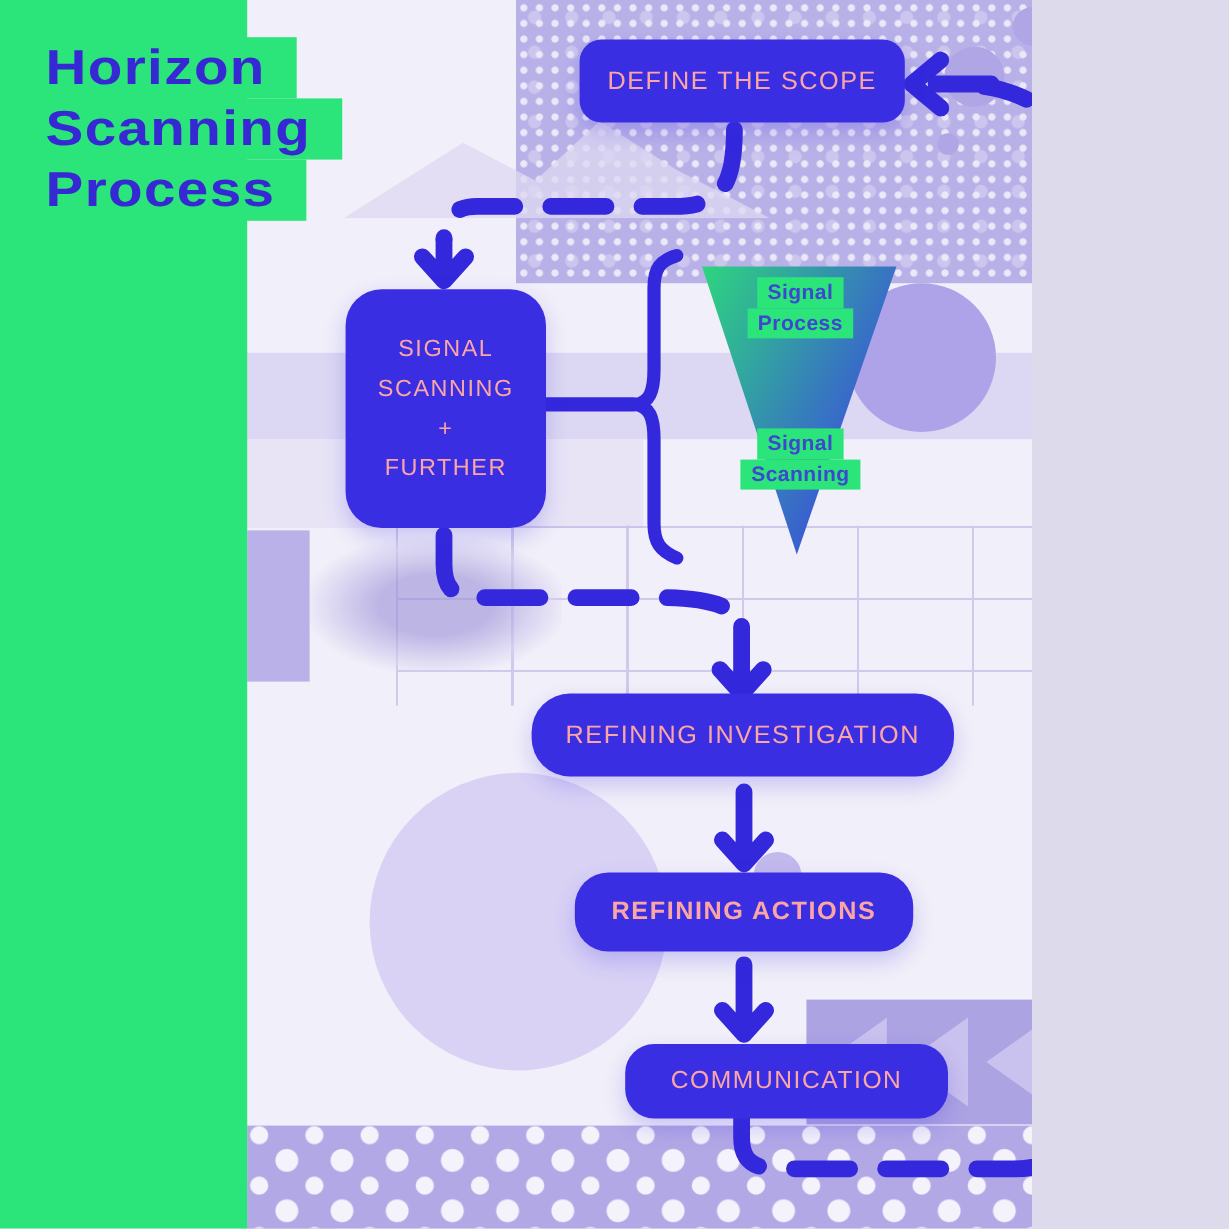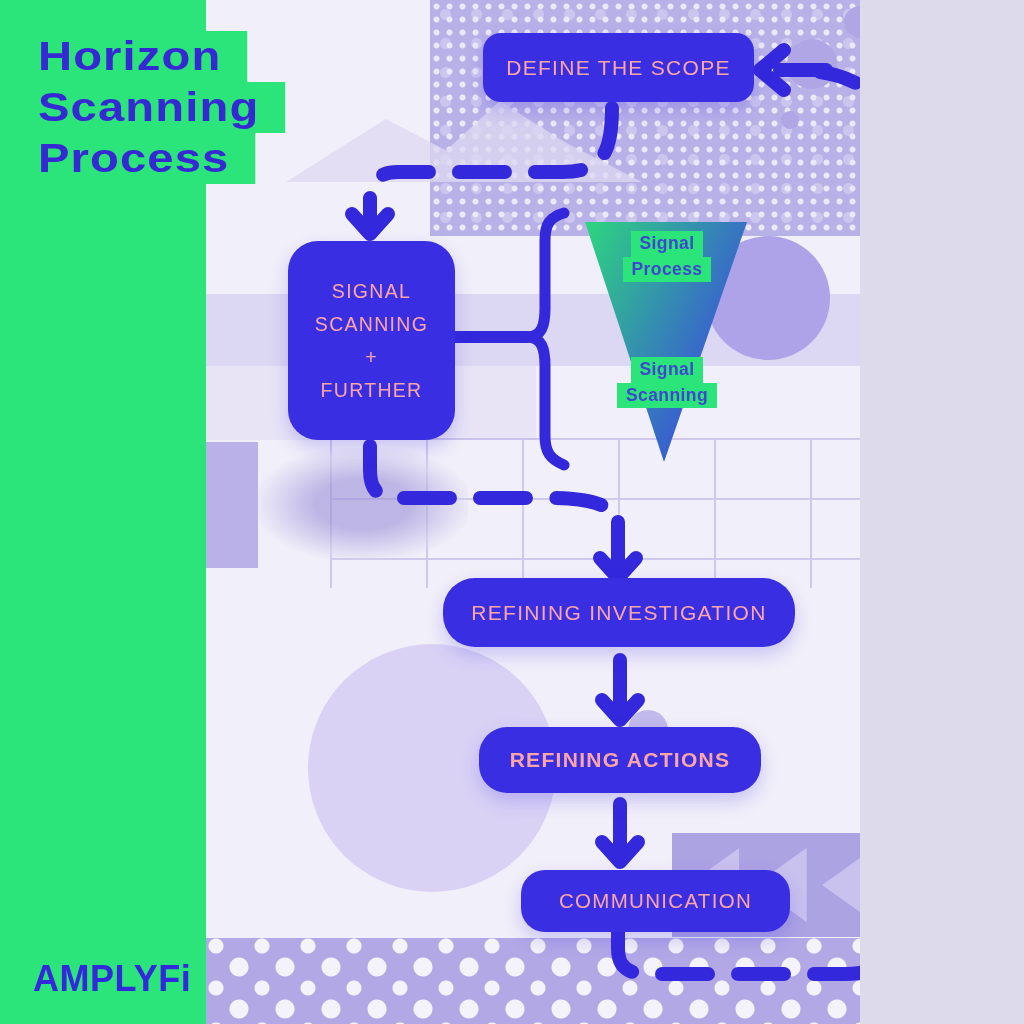--- a/index.html
+++ b/index.html
@@ -102,21 +102,20 @@
     <div class="tri"></div>
   </div>
   <div class="abs bg-dots"></div>
 
   <div class="abs green-band"></div>
   <div class="abs title">
     <div class="title-line">Horizon</div>
     <div class="title-line">Scanning</div>
     <div class="title-line">Process</div>
   </div>
-  <div class="abs logo">AMPLYFi</div>
 
   <svg class="abs connectors" viewBox="0 0 1024 1024" aria-hidden="true">
     <defs>
       <linearGradient id="funnelGrad" x1="0%" y1="0%" x2="85%" y2="60%">
         <stop offset="0" stop-color="#2dd67e"></stop>
         <stop offset="1" stop-color="#3a57d6"></stop>
       </linearGradient>
     </defs>
 
     <polygon points="585,222 747,222 664,462" fill="url(#funnelGrad)"></polygon>

